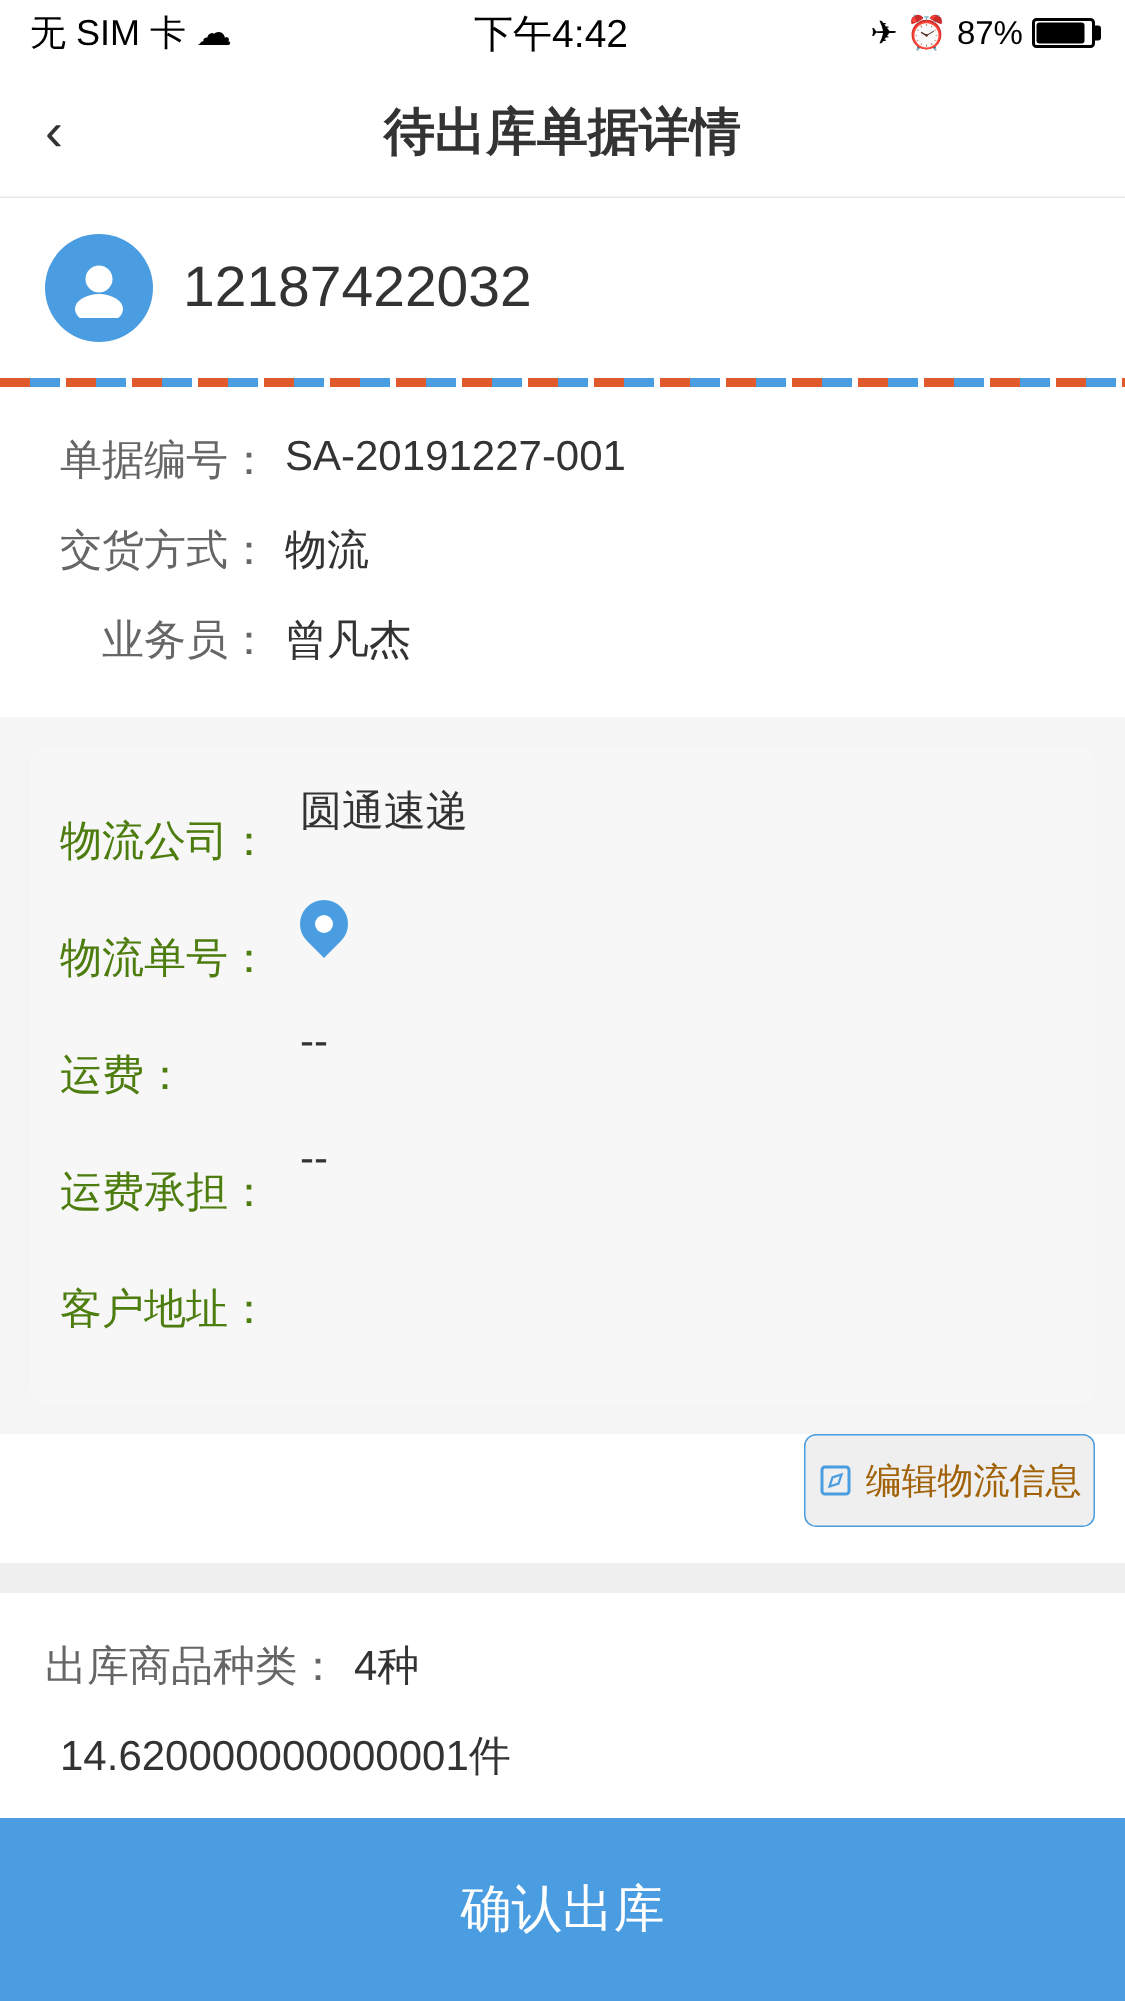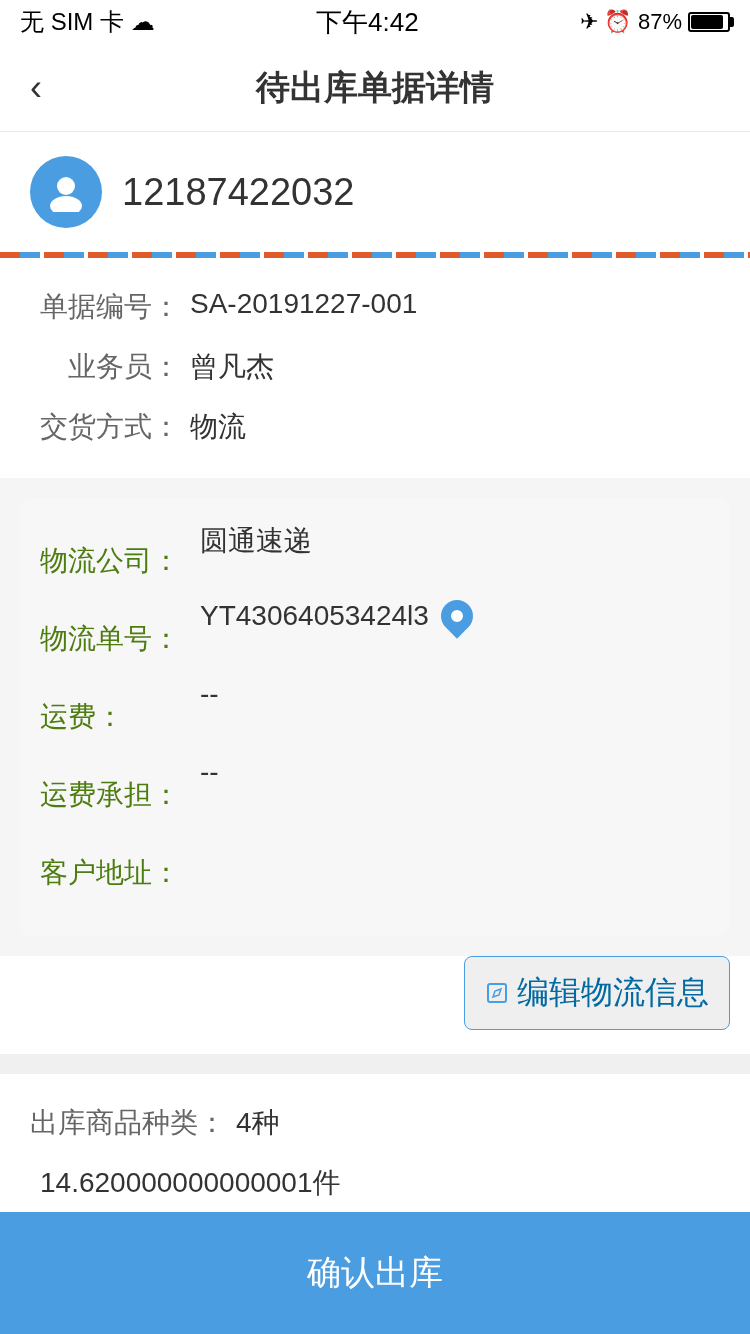--- a/index.html
+++ b/index.html
@@ -157,24 +157,24 @@
 
     .edit-btn {
       display: flex;
       align-items: center;
       justify-content: flex-end;
       padding: 0 20px 24px 20px;
       background: #fff;
     }
     .btn-outline {
       border: 1px solid #4a9de0;
-      color: #0369a1;
-      padding: 14px 20px;
+      color: #a16207;
+      padding: 14px 8px;
       border-radius: 8px;
-      font-size: 32px;
+      font-size: 24px;
       display: flex;
       align-items: center;
       gap: 8px;
       cursor: pointer;
     }
 
     
     .section-divider {
       height: 20px;
       background: #f0f0f0;
@@ -270,38 +270,37 @@
   </div>
 
   <div class="dashed-divider"></div>
 
   <div class="info-section">
     <div class="info-row">
       <span class="info-label">单据编号：</span>
       <span class="info-value">SA-20191227-001</span>
     </div>
     <div class="info-row">
+      <span class="info-label">交货方式：</span>
+      <span class="info-value">物流</span>
+    </div>
+    <div class="info-row">
       <span class="info-label">业务员：</span>
       <span class="info-value">曾凡杰</span>
     </div>
-    <div class="info-row">
-      <span class="info-label">交货方式：</span>
-      <span class="info-value">物流</span>
-    </div>
   </div>
 
   <div class="logistics-card">
     <div class="logistics-row">
       <span class="logistics-label">物流公司：</span>
       <span class="logistics-value">圆通速递</span>
     </div>
     <div class="logistics-row">
       <span class="logistics-label">物流单号：</span>
       <span class="logistics-value flex-row">
-        <span>YT43064053424l3</span>
         <span style="display:inline-block; width:32px; height:32px; background:#4a9de0; border-radius:50% 50% 50% 0; transform:rotate(-45deg); flex-shrink:0; cursor:pointer;">
           <span style="display:block; width:12px; height:12px; background:#fff; border-radius:50%; position:relative; left:10px; top:10px;"></span>
         </span>
       </span>
     </div>
     <div class="logistics-row">
       <span class="logistics-label">运费：</span>
       <span class="logistics-value">--</span>
     </div>
     <div class="logistics-row">

